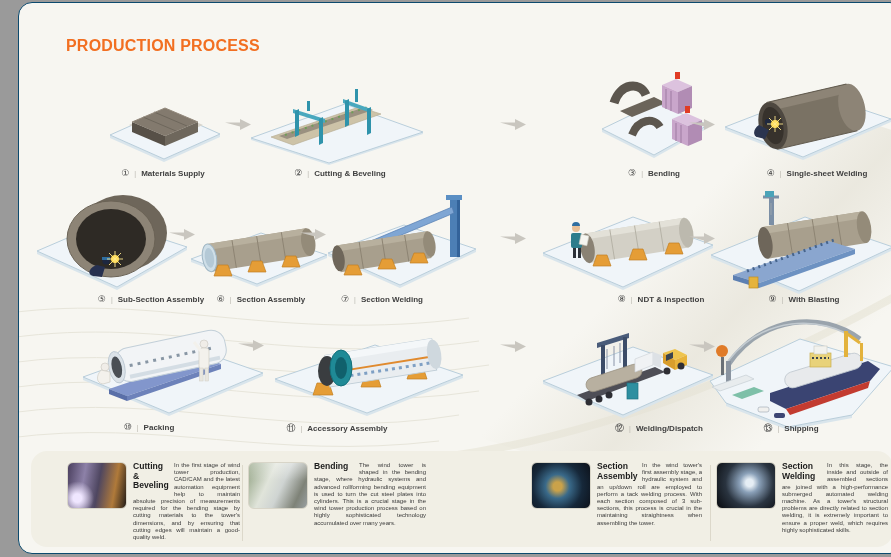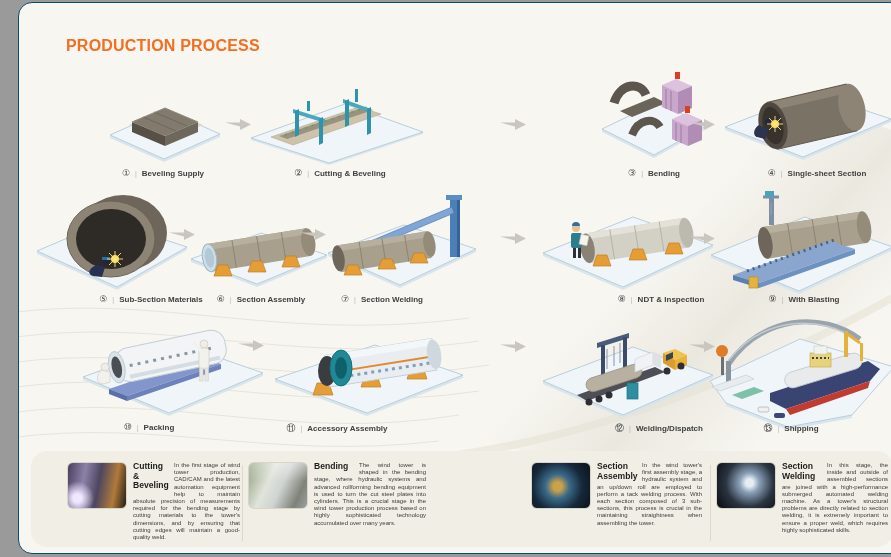--- a/index.html
+++ b/index.html
@@ -394,25 +394,25 @@
   <div class="arrow" style="left:219px;top:334px"><svg viewBox="0 0 26 11">
         <polygon points="0,3.5 15,3.5 15,0 26,5.5 15,11 15,7.5"></polygon>
       </svg></div>
   <div class="arrow" style="left:481px;top:335px"><svg viewBox="0 0 26 11">
         <polygon points="0,3.5 15,3.5 15,0 26,5.5 15,11 15,7.5"></polygon>
       </svg></div>
   <div class="arrow" style="left:670px;top:335px"><svg viewBox="0 0 26 11">
         <polygon points="0,3.5 15,3.5 15,0 26,5.5 15,11 15,7.5"></polygon>
       </svg></div>
 
-  <div class="step-label" style="left:144px;top:165px"><span class="num">①</span><span class="sep">|</span><span class="name">Beveling Supply</span></div>
+  <div class="step-label" style="left:144px;top:165px"><span class="num">①</span><span class="sep">|</span><span class="name">Materials Supply</span></div>
   <div class="step-label" style="left:321px;top:165px"><span class="num">②</span><span class="sep">|</span><span class="name">Cutting &amp; Beveling</span></div>
   <div class="step-label" style="left:635px;top:165px"><span class="num">③</span><span class="sep">|</span><span class="name">Bending</span></div>
-  <div class="step-label" style="left:798px;top:165px"><span class="num">④</span><span class="sep">|</span><span class="name">Single-sheet Section</span></div>
-  <div class="step-label" style="left:132px;top:291px"><span class="num">⑤</span><span class="sep">|</span><span class="name">Sub-Section Materials</span></div>
+  <div class="step-label" style="left:798px;top:165px"><span class="num">④</span><span class="sep">|</span><span class="name">Single-sheet Welding</span></div>
+  <div class="step-label" style="left:132px;top:291px"><span class="num">⑤</span><span class="sep">|</span><span class="name">Sub-Section Assembly</span></div>
   <div class="step-label" style="left:242px;top:291px"><span class="num">⑥</span><span class="sep">|</span><span class="name">Section Assembly</span></div>
   <div class="step-label" style="left:363px;top:291px"><span class="num">⑦</span><span class="sep">|</span><span class="name">Section Welding</span></div>
   <div class="step-label" style="left:642px;top:291px"><span class="num">⑧</span><span class="sep">|</span><span class="name">NDT &amp; Inspection</span></div>
   <div class="step-label" style="left:785px;top:291px"><span class="num">⑨</span><span class="sep">|</span><span class="name">With Blasting</span></div>
   <div class="step-label" style="left:130px;top:419px"><span class="num">⑩</span><span class="sep">|</span><span class="name">Packing</span></div>
   <div class="step-label" style="left:318px;top:419px"><span class="num">⑪</span><span class="sep">|</span><span class="name">Accessory Assembly</span></div>
   <div class="step-label" style="left:640px;top:419px"><span class="num">⑫</span><span class="sep">|</span><span class="name">Welding/Dispatch</span></div>
   <div class="step-label" style="left:772px;top:419px"><span class="num">⑬</span><span class="sep">|</span><span class="name">Shipping</span></div>
 
   <div class="strip"></div>

